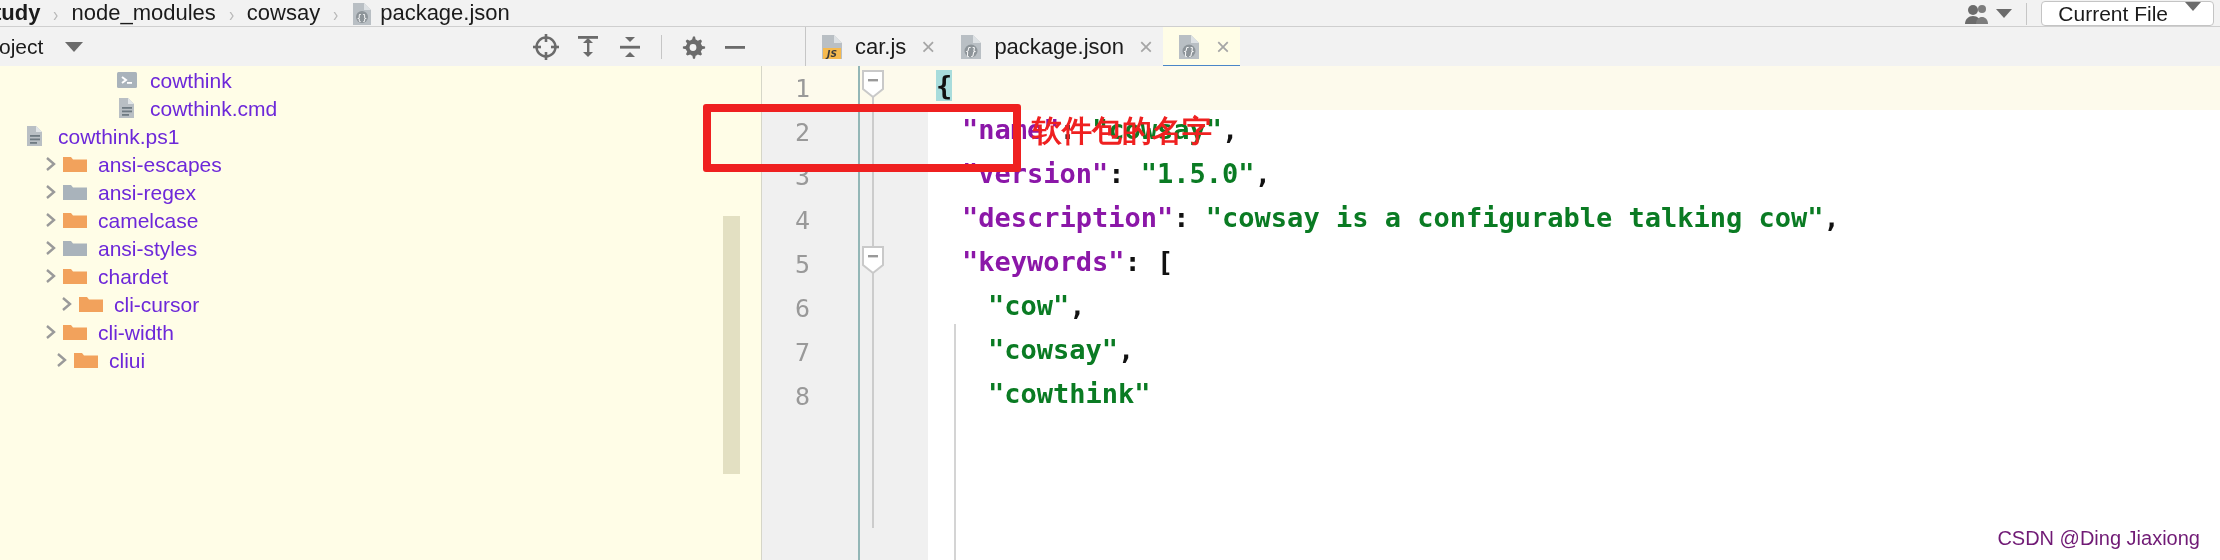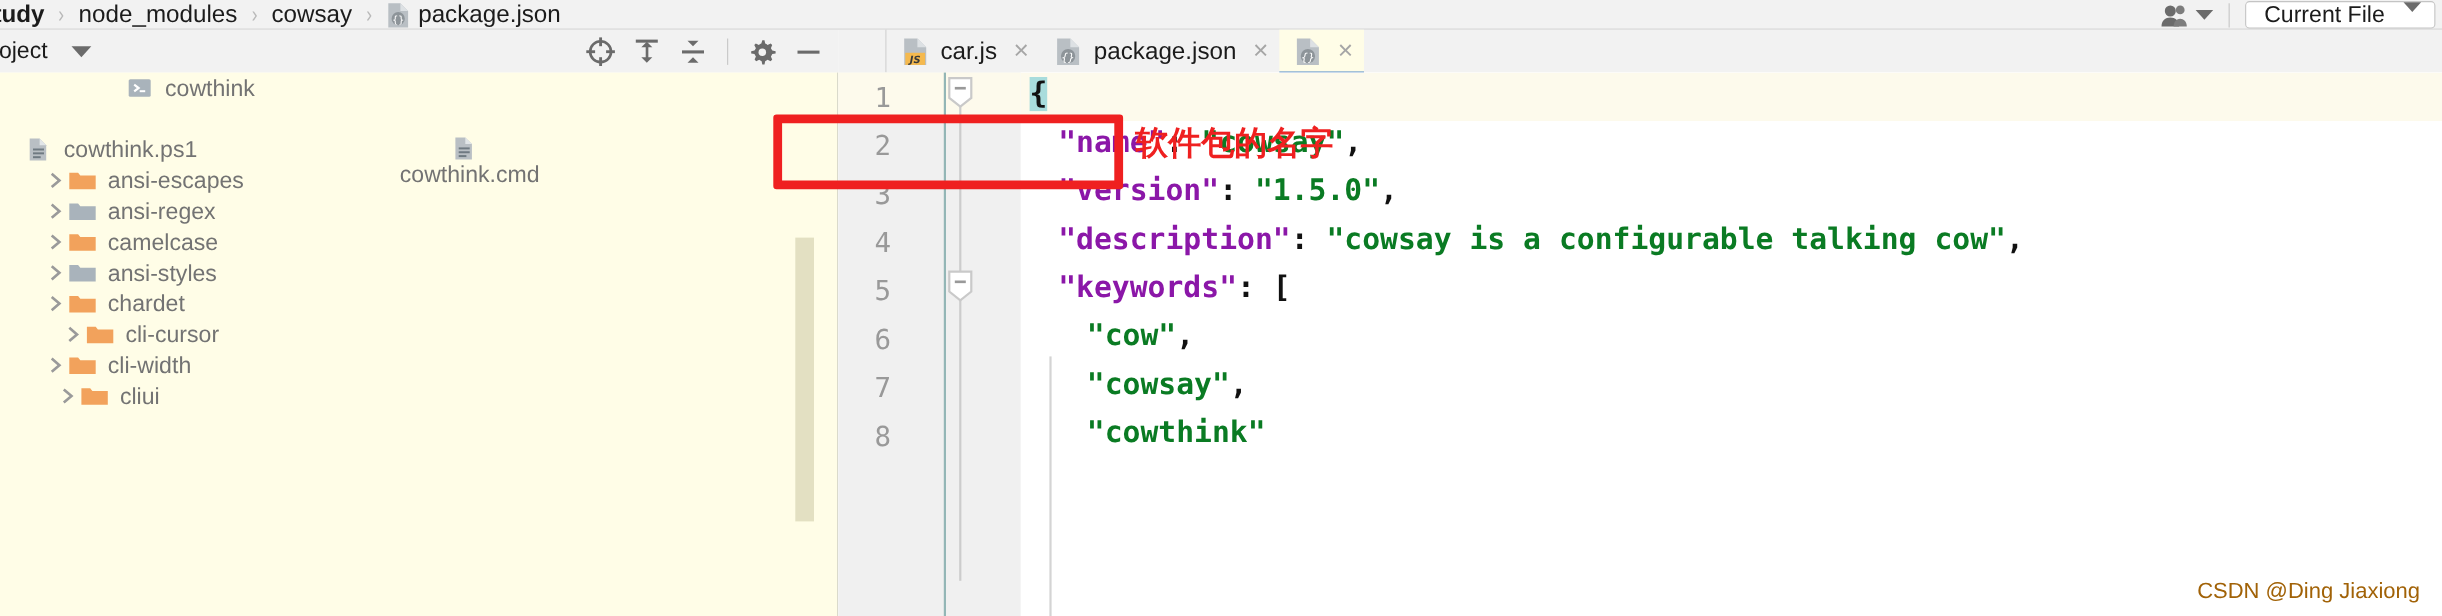--- a/index.html
+++ b/index.html
@@ -125,21 +125,21 @@
 
   
   .sidebar {
     position: absolute; left: 0; top: 66px;
     width: 762px; height: 494px;
     background: #fffde7;
     overflow: hidden;
   }
   .tree-row {
     height: 28px; display: flex; align-items: center;
-    font-size: 21px; color: #737373; white-space: nowrap;
+    font-size: 21px; color: #6d28d9; white-space: nowrap;
   }
   .tw {
     width: 22px; height: 28px; flex: none;
     display: flex; align-items: center; justify-content: center;
     color: #9a9a9a; font-size: 19px;
   }
   .tw svg { display: block; }
   .tree-icon {
     width: 26px; height: 26px; flex: none;
     display: flex; align-items: center; justify-content: center;
@@ -217,21 +217,21 @@
   }
   .zh-note {
     position: absolute;
     color: #ef2020;
     font-size: 30px; font-weight: bold;
     font-family: "DejaVu Sans", sans-serif;
     white-space: nowrap; line-height: 1;
   }
   .watermark {
     position: absolute; right: 20px; bottom: 10px;
-    color: #a16207; font-size: 20px;
+    color: #701a75; font-size: 20px;
     font-family: "Liberation Sans", sans-serif;
     white-space: nowrap;
   }
 </style>
 </head>
 <body>
 
 <div id="app">
 
   <div class="topbar">
@@ -361,21 +361,21 @@
           <span class="tw"></span>
           <span class="tree-icon">
         <svg width="24" height="20" viewBox="0 0 24 20">
           <rect x="2" y="2" width="20" height="16" rx="1.5" fill="#a9b3bb"></rect>
           <path d="M7 7 L11 10 L7 13" fill="none" stroke="#ffffff" stroke-width="2"></path>
           <rect x="12" y="12" width="5" height="1.8" fill="#ffffff"></rect>
         </svg>
           </span>
           <span class="tree-label">cowthink</span>
         </div>
-        <div class="tree-row" style="padding-left: 92px; flex-direction: column;">
+        <div class="tree-row" style="padding-left: 92px;">
           <span class="tw"></span>
           <span class="tree-icon">
         <svg width="24" height="24" viewBox="0 0 24 24">
           <path d="M4 2h9l6 6v14H4z" fill="#b9bfc4"></path>
           <path d="M13 2l6 6h-6z" fill="#e2e6e8"></path>
           <rect x="7" y="11" width="10" height="1.8" fill="#6f7a82"></rect>
           <rect x="7" y="14.5" width="10" height="1.8" fill="#6f7a82"></rect>
           <rect x="7" y="18" width="7" height="1.8" fill="#6f7a82"></rect>
         </svg>
           </span>

